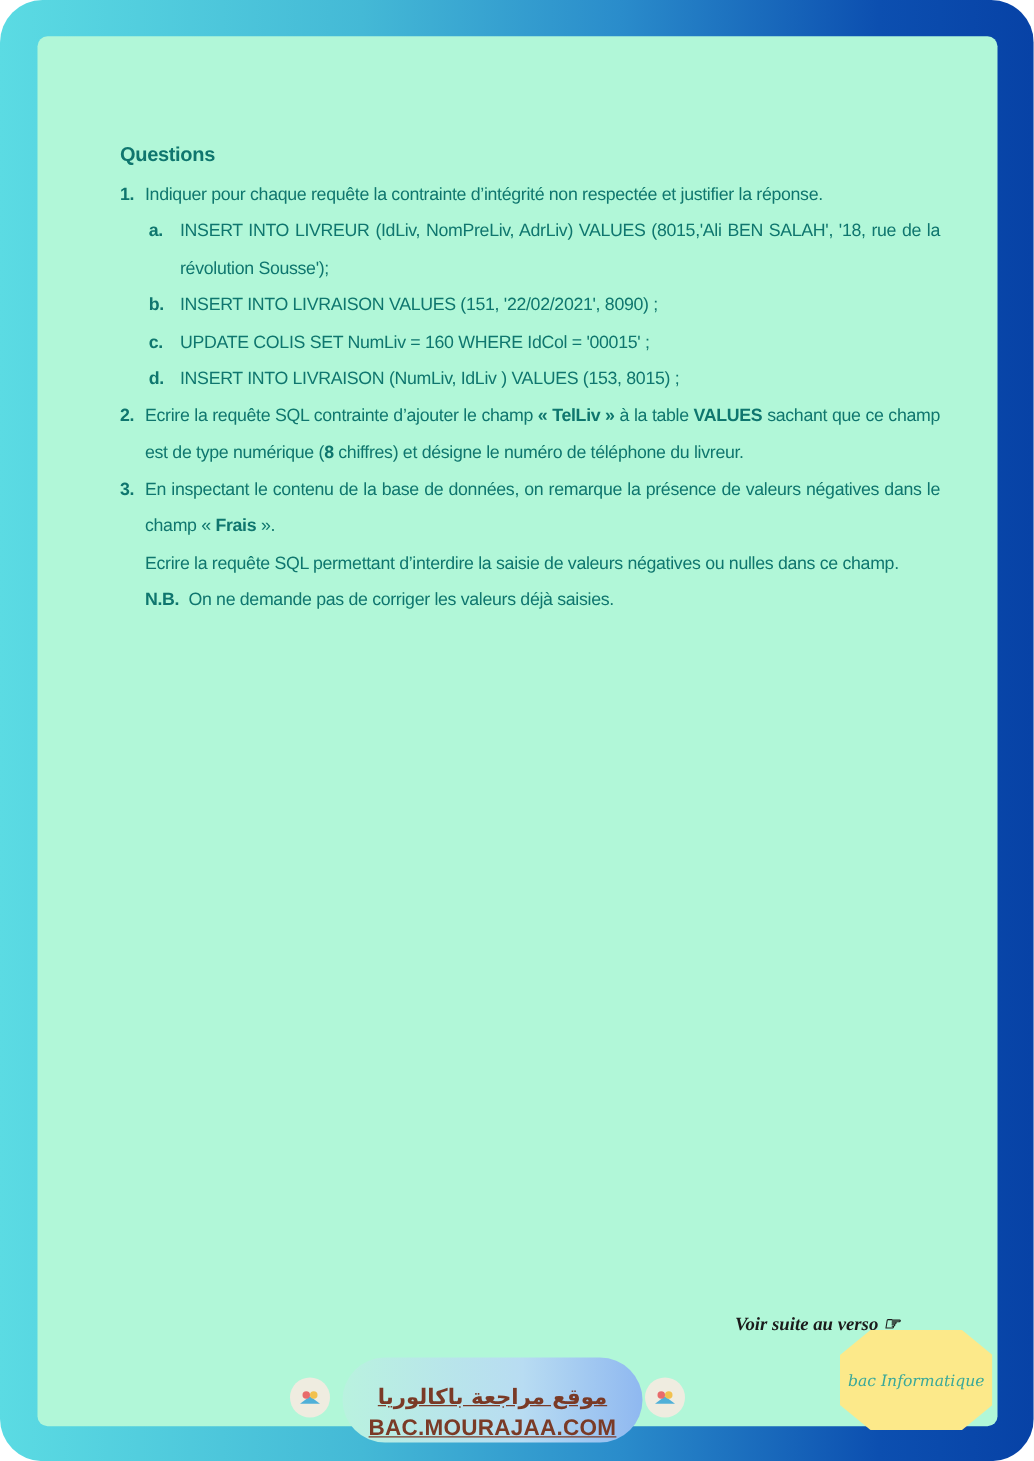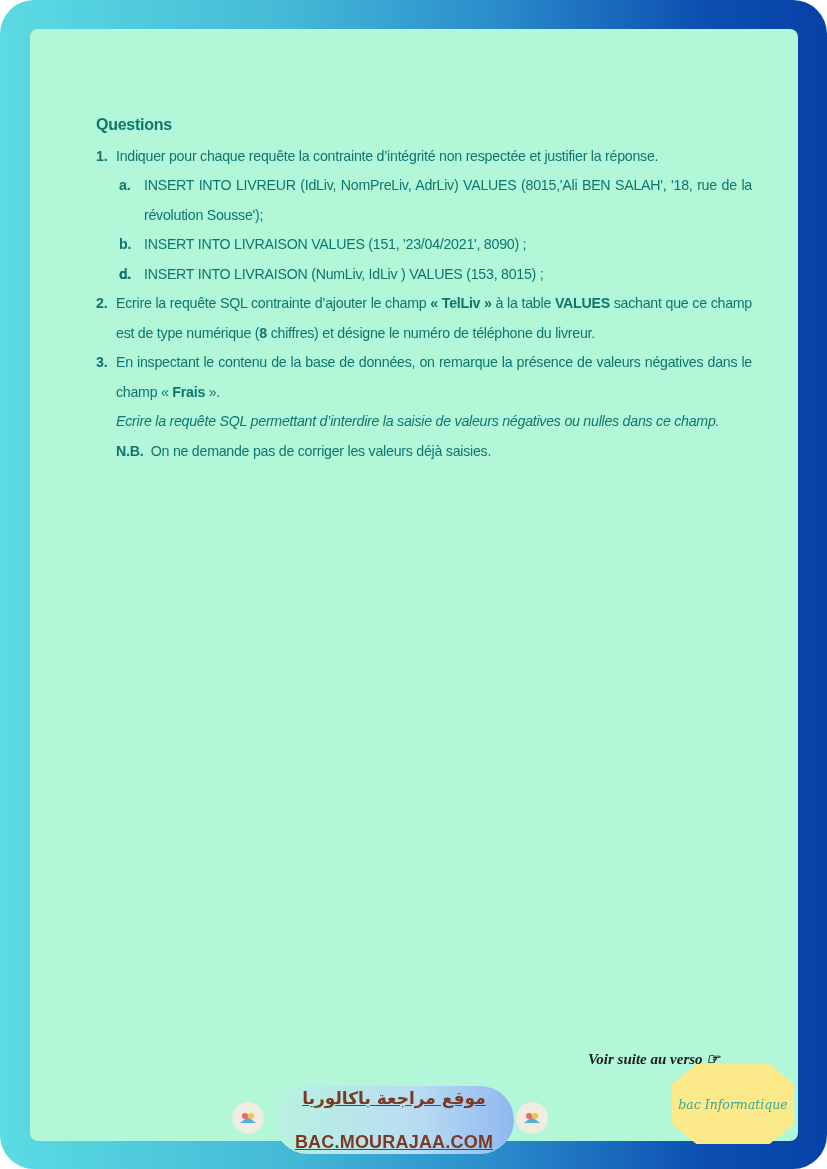--- a/index.html
+++ b/index.html
@@ -39,21 +39,21 @@
     position: absolute; left: 672px; top: 1064px; width: 122px; height: 80px;
     background: #fce98a;
     clip-path: polygon(20% 0, 80% 0, 100% 25%, 100% 75%, 80% 100%, 20% 100%, 0 75%, 0 25%);
     display: flex; align-items: center; justify-content: center;
     font-family: "DejaVu Serif", serif; font-style: italic; color: #3aa89a; font-size: 12.5px;
   }
   .site-banner {
     position: absolute; left: 274px; top: 1086px; width: 240px; height: 68px;
     border-radius: 34px;
     background: linear-gradient(90deg, #b9f2df 0%, #b8dcf2 60%, #8fb8f0 100%);
-    display: flex; flex-direction: column; align-items: center; justify-content: space-between;
+    display: flex; flex-direction: column; align-items: center; justify-content: flex-end;
     color: #7a3a26; font-weight: bold; text-decoration: underline;
   }
   .site-banner .ar { font-size: 17px; line-height: 24px; font-family: "DejaVu Sans", sans-serif; }
   .site-banner .url { font-size: 18px; line-height: 24px; font-family: "Liberation Sans", sans-serif; letter-spacing: 0.2px; }
   .logo-circle {
     position: absolute; width: 32px; height: 32px; border-radius: 50%;
     background: #efece0; display: flex; align-items: center; justify-content: center;
   }
   .logo-left { left: 232px; top: 1102px; }
   .logo-right { left: 516px; top: 1102px; }
@@ -70,39 +70,40 @@
   <div class="q">
     <span class="num">1.</span>
     <div>Indiquer pour chaque requête la contrainte d’intégrité non respectée et justifier la réponse.</div>
   </div>
   <div class="sub justify">
     <span class="letter">a.</span>
     <span>INSERT INTO  LIVREUR (IdLiv, NomPreLiv, AdrLiv) VALUES (8015,'Ali BEN SALAH', '18, rue de la révolution Sousse');</span>
   </div>
   <div class="sub">
     <span class="letter">b.</span>
-    <span>INSERT INTO LIVRAISON VALUES (151, '23/04/2021', 8090) ;</span>
+    <span>INSERT INTO LIVRAISON VALUES (151, '22/02/2021', 8090) ;</span>
   </div>
   <div class="sub">
     <span class="letter">c.</span>
+    <span>UPDATE COLIS SET NumLiv = 160 WHERE IdCol = '00015' ;</span>
   </div>
   <div class="sub">
     <span class="letter">d.</span>
     <span>INSERT INTO LIVRAISON (NumLiv, IdLiv ) VALUES (153, 8015) ;</span>
   </div>
 
   <div class="q justify">
     <span class="num">2.</span>
     <span>Ecrire la requête SQL contrainte d’ajouter le champ </span><b>« TelLiv »</b><span> à la table </span><b>VALUES</b><span> sachant que ce champ est de type numérique (</span><b>8</b><span> chiffres) et  désigne le numéro de téléphone du livreur.</span>
   </div>
 
   <div class="q justify">
     <span class="num">3.</span>
     <span>En inspectant le contenu de la base de données, on remarque la présence de valeurs négatives dans le champ « </span><b>Frais</b><span> ».</span>
-    <div style="text-align: justify; margin-top: 0; font-style: italic;">Ecrire la requête SQL permettant d’interdire la saisie de valeurs négatives ou nulles dans ce champ.</div>
+    <div style="text-align: justify; margin-top: 0;">Ecrire la requête SQL permettant d’interdire la saisie de valeurs négatives ou nulles dans ce champ.</div>
     <div><b>N.B.</b><span style="white-space: pre;">  On ne demande pas de corriger les valeurs déjà saisies.</span></div>
   </div>
 </div>
 
 <div class="footer-note">Voir suite au verso ☞</div>
 
 <div class="logo-circle logo-left">
   <svg width="18" height="14" viewBox="0 0 18 14">
       <path d="M1 12 L9 6 L17 12 Z" fill="#4fb0d8"></path>
       <circle cx="6" cy="5" r="3" fill="#e86b6b"></circle>

